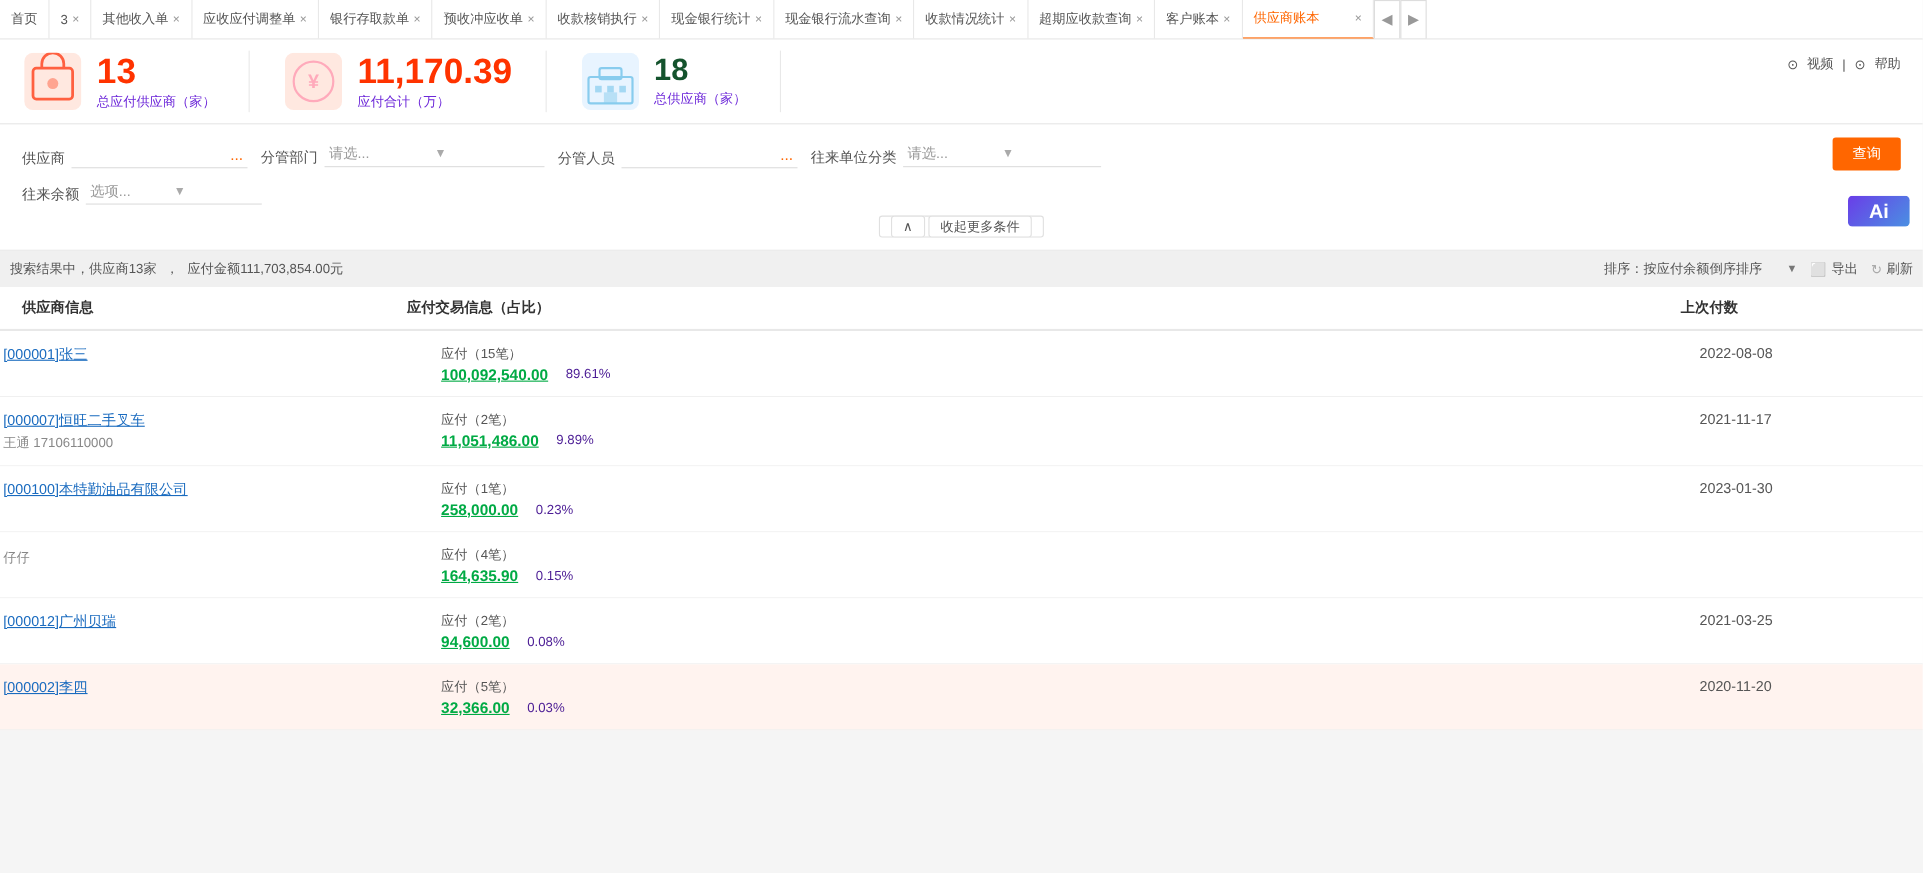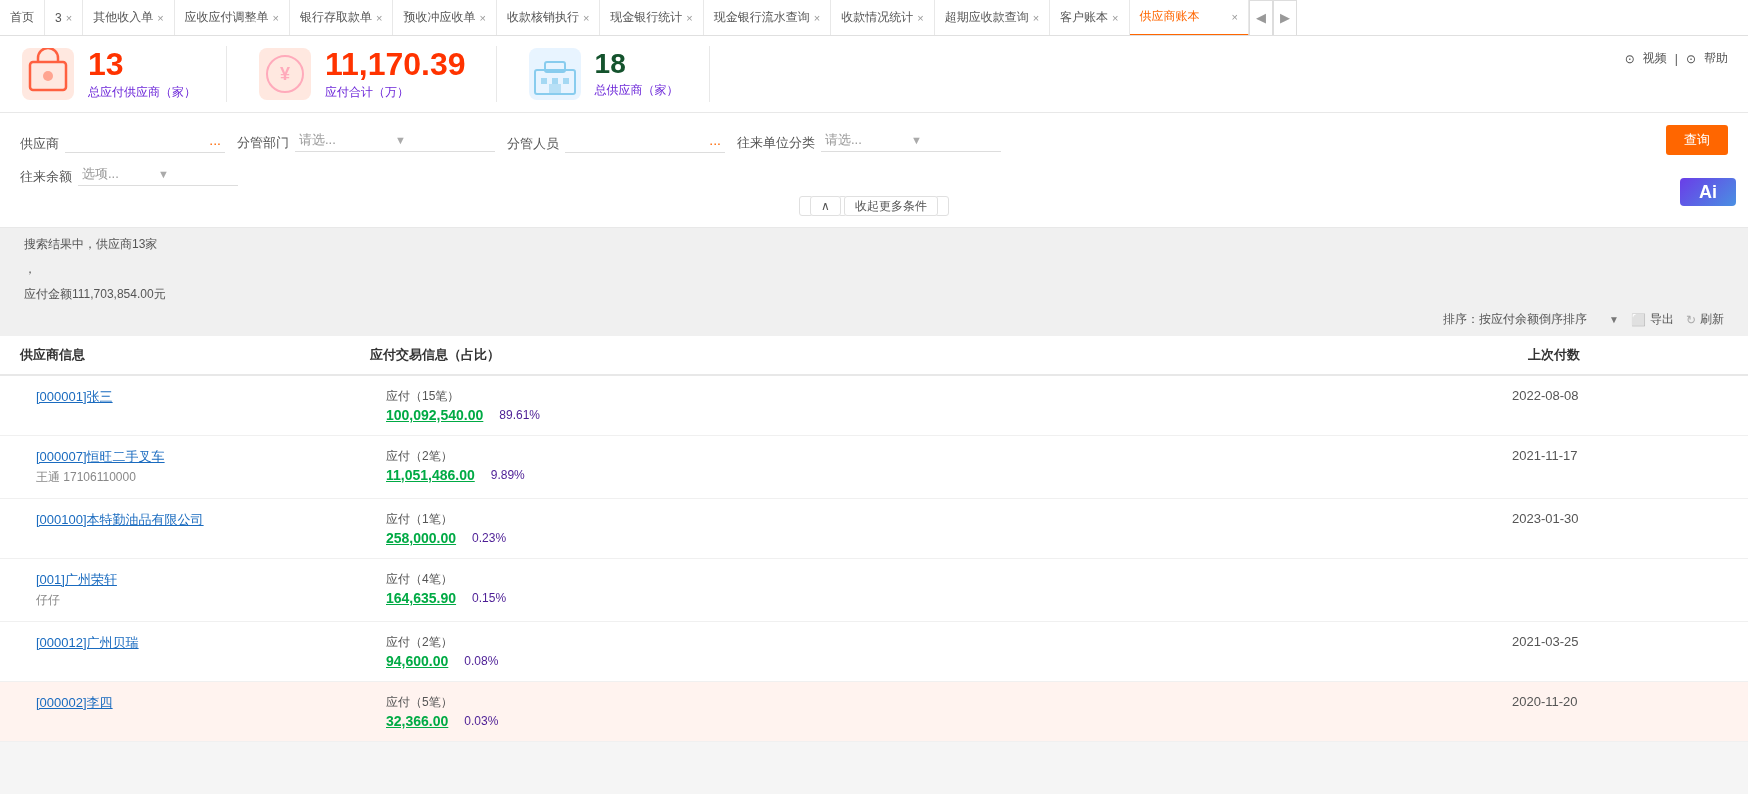--- a/index.html
+++ b/index.html
@@ -144,27 +144,26 @@
       padding: 4px 0;
       color: #555;
       font-size: 12px;
       cursor: pointer;
     }
     .collapse-bar span { background: #fff; padding: 2px 10px; border: 1px solid #e0e0e0; border-radius: 3px; }
 
     
     .result-bar {
       background: #f0f0f0;
-      padding: 8px 24px;
-      display: flex;
-      align-items: flex-start;
+      padding: 8px 9px;
+      display: flex;
+      align-items: flex-end;
       font-size: 12px;
       color: #555;
       gap: 8px;
-      flex-direction: column;
     }
     .result-bar .right-actions {
       margin-left: auto;
       display: flex;
       align-items: center;
       gap: 12px;
     }
     .sort-select {
       display: flex;
       align-items: center;
@@ -196,24 +195,25 @@
       font-weight: bold;
       color: #333;
       background: #fff;
     }
     .col-supplier { flex: 0 0 350px; }
     .col-txn { flex: 1; }
     .col-last-pay { flex: 0 0 200px; }
 
     .table-row {
       display: flex;
-      padding: 12px 36px;
+      padding: 12px 3px;
       border-bottom: 1px solid #f0f0f0;
       align-items: flex-start;
       background: #fff;
+      gap: 48px;
     }
     .table-row.highlighted { background: #fff3ef; }
 
     .supplier-link {
       color: #1a6bbf;
       text-decoration: underline;
       cursor: pointer;
       font-size: 13px;
     }
     .supplier-contact {
@@ -497,21 +497,20 @@
         </div>
       </div>
     </div>
     <div class="col-last-pay">
       <span class="last-pay-date">2023-01-30</span>
     </div>
   </div>
 
   <div class="table-row">
     <div class="col-supplier">
-      <div class="supplier-link">[001]广州荣轩</div>
       <div class="supplier-contact">仔仔</div>
     </div>
     <div class="col-txn">
       <div class="txn-info">
         <span class="txn-label">应付（4笔）</span>
         <div class="txn-row">
           <span class="txn-amount">164,635.90</span>
           <span class="txn-pct">0.15%</span>
         </div>
       </div>

